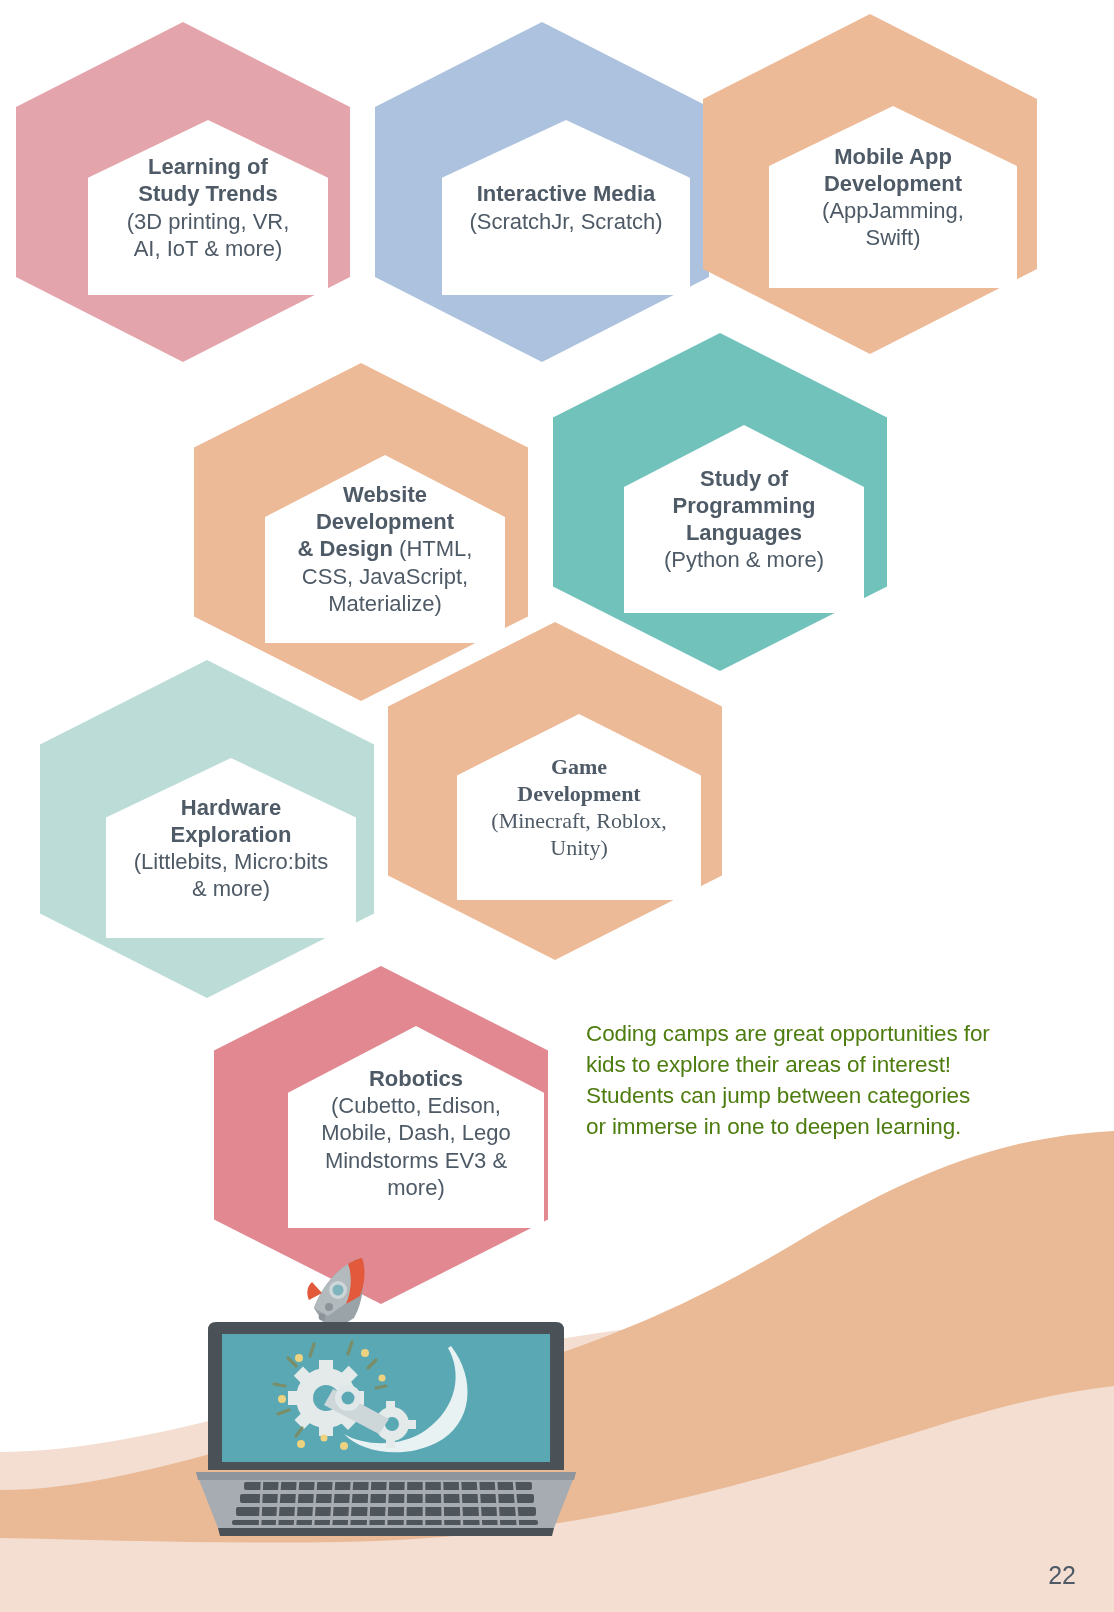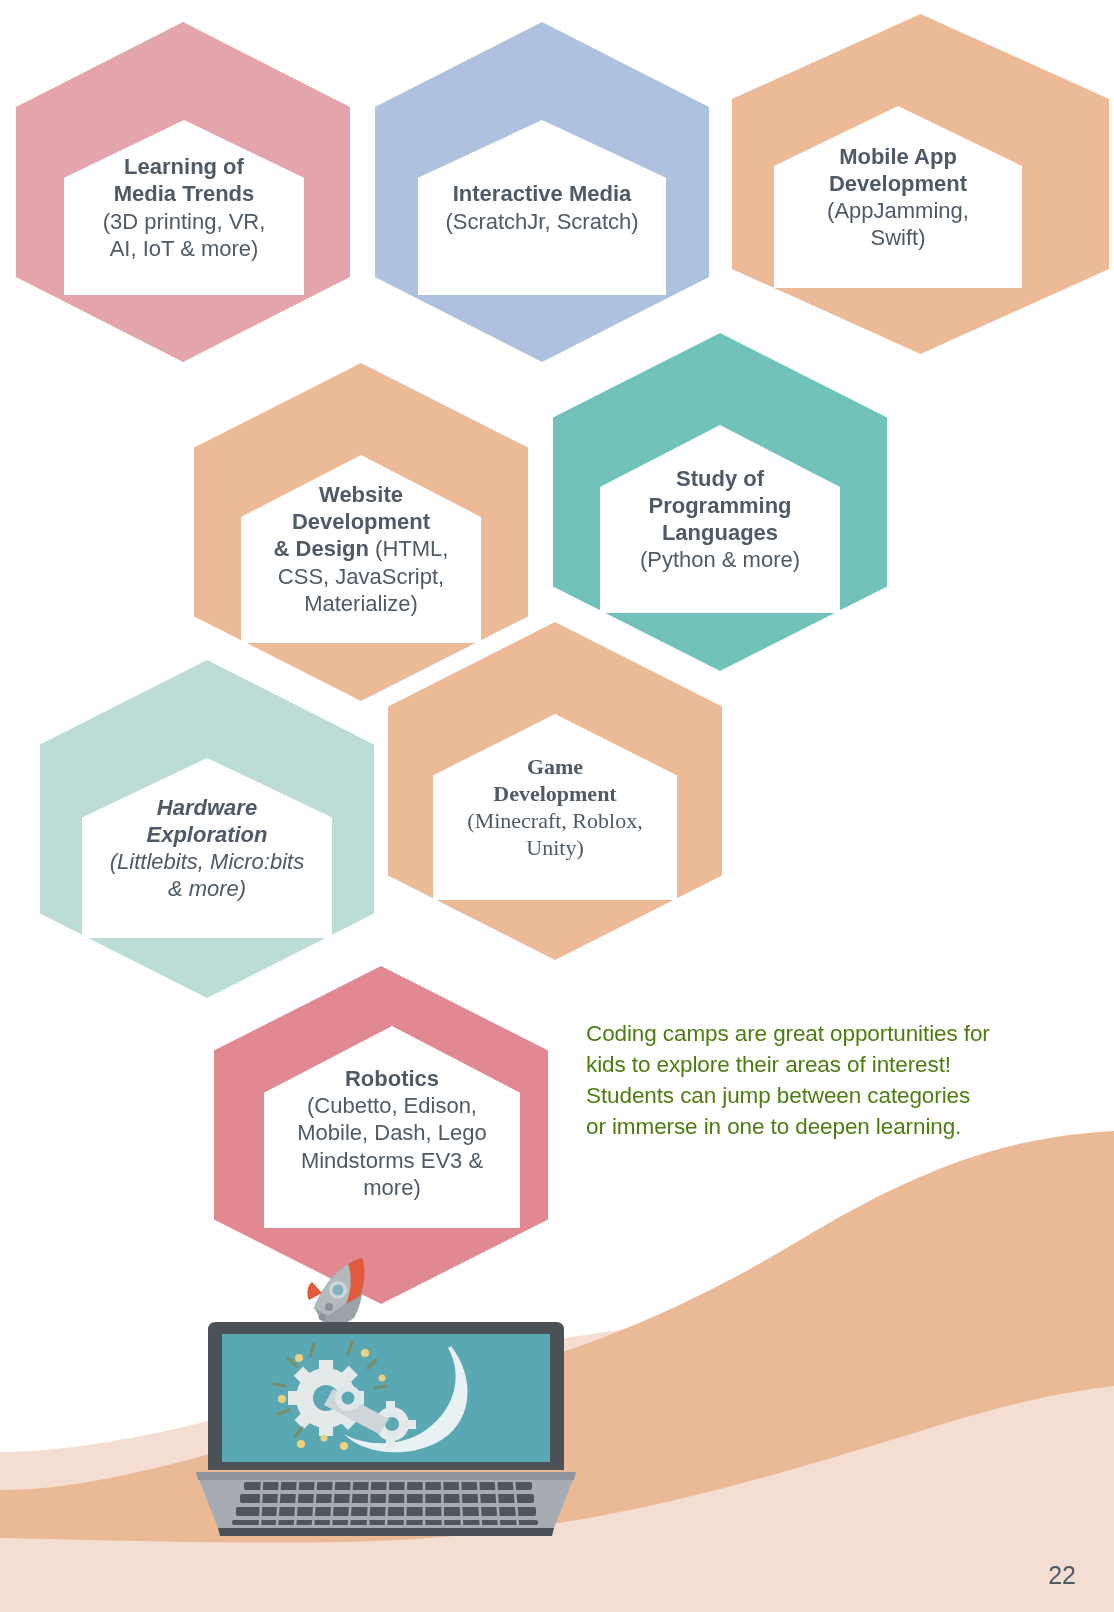--- a/index.html
+++ b/index.html
@@ -27,20 +27,21 @@
   }
   .card{
     position:absolute;
     background:#ffffff;
     box-shadow:4px 5px 9px rgba(80,60,55,0.28);
     display:flex;
     align-items:center;
     justify-content:center;
     text-align:center;
     box-sizing:border-box;
+    margin-left:24px;
   }
   .card .pent{
     position:absolute;left:0;top:0;width:100%;height:100%;
     background:#fff;
     clip-path:polygon(50% 0%,100% 33%,100% 100%,0% 100%,0% 33%);
   }
   .card .txt{
     position:relative;
     z-index:2;
     color:#4e5a66;
@@ -81,39 +82,39 @@
     <path d="M0,1452 C140,1452 300,1392 470,1356 C660,1316 820,1312 960,1290 C1020,1281 1070,1268 1114,1252 L1114,1612 L0,1612 Z" fill="#f3ded1"></path>
     <path d="M0,1490 C120,1490 260,1436 430,1392 C600,1348 700,1300 800,1240 C880,1192 960,1152 1050,1138 C1072,1134 1094,1132 1114,1131 L1114,1386 C1060,1392 1000,1406 930,1428 C820,1462 720,1492 620,1512 C520,1532 430,1540 340,1542 C220,1544 100,1540 0,1538 Z" fill="#eab995"></path>
   </svg>
 
   <div class="hex" style="left:16px;top:22px;width:334px;height:340px;">
     <div class="hexshape" style="background:#e3a5ab;"></div>
     <div class="card" style="left:48px;top:98px;width:240px;height:175px;background:transparent;box-shadow:none;">
       <div class="pent" style="box-shadow:4px 5px 9px rgba(80,60,55,0.30);"></div>
       <div class="txt t21">
         <div><b>Learning of</b></div>
-        <div><b>Media Trends</b></div>
+        <div><b>Study Trends</b></div>
         <div>(3D printing, VR,</div>
         <div>AI, IoT &amp; more)</div>
       </div>
     </div>
   </div>
 
   <div class="hex" style="left:375px;top:22px;width:334px;height:340px;">
     <div class="hexshape" style="background:#adc2de;"></div>
     <div class="card" style="left:43px;top:98px;width:248px;height:175px;background:transparent;box-shadow:none;">
       <div class="pent" style="box-shadow:4px 5px 9px rgba(80,60,55,0.30);"></div>
       <div class="txt t21">
         <div><b>Interactive Media</b></div>
         <div>(ScratchJr, Scratch)</div>
       </div>
     </div>
   </div>
 
-  <div class="hex" style="left:732px;top:14px;width:334px;height:340px;padding-left:43px;">
+  <div class="hex" style="left:703px;top:14px;width:334px;height:340px;">
     <div class="hexshape" style="background:#edba97;"></div>
     <div class="card" style="left:42px;top:92px;width:248px;height:182px;background:transparent;box-shadow:none;">
       <div class="pent" style="box-shadow:4px 5px 9px rgba(80,60,55,0.30);"></div>
       <div class="txt t21">
         <div><b>Mobile App</b></div>
         <div><b>Development</b></div>
         <div>(AppJamming,</div>
         <div>Swift)</div>
       </div>
     </div>
@@ -141,21 +142,21 @@
         <div><b>Study of</b></div>
         <div><b>Programming</b></div>
         <div><b>Languages</b></div>
         <div>(Python &amp; more)</div>
       </div>
     </div>
   </div>
 
   <div class="hex" style="left:40px;top:660px;width:334px;height:338px;">
     <div class="hexshape" style="background:#bcdcd8;"></div>
-    <div class="card" style="left:42px;top:98px;width:250px;height:180px;background:transparent;box-shadow:none;font-style:italic;">
+    <div class="card" style="left:42px;top:98px;width:250px;height:180px;background:transparent;box-shadow:none;">
       <div class="pent" style="box-shadow:4px 5px 9px rgba(80,60,55,0.30);"></div>
       <div class="txt t21">
         <div><b>Hardware</b></div>
         <div><b>Exploration</b></div>
         <div>(Littlebits, Micro:bits</div>
         <div>&amp; more)</div>
       </div>
     </div>
   </div>
 

